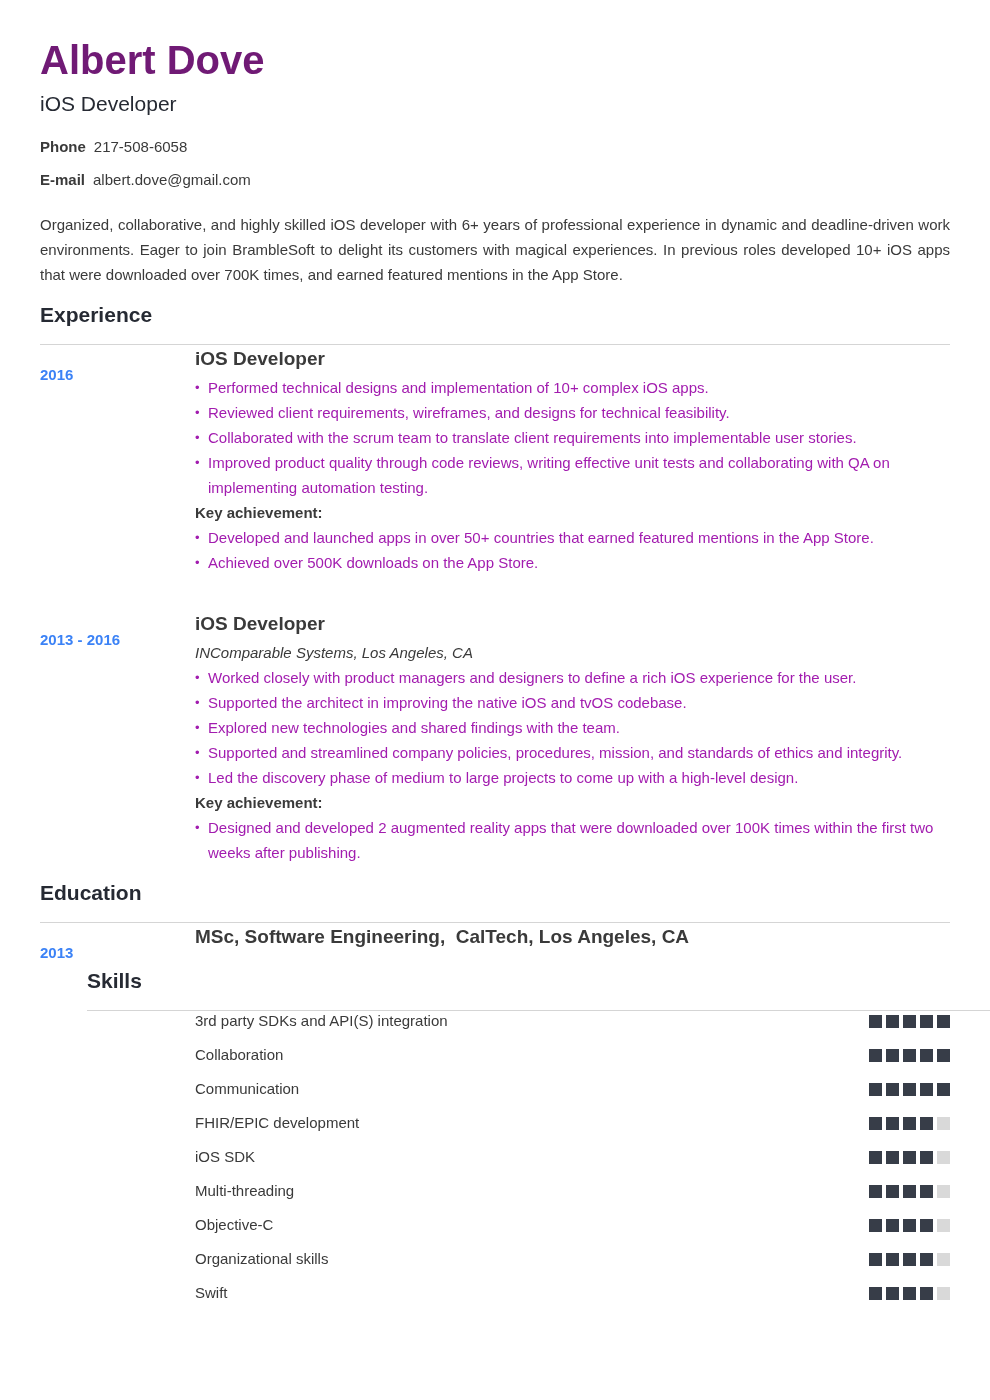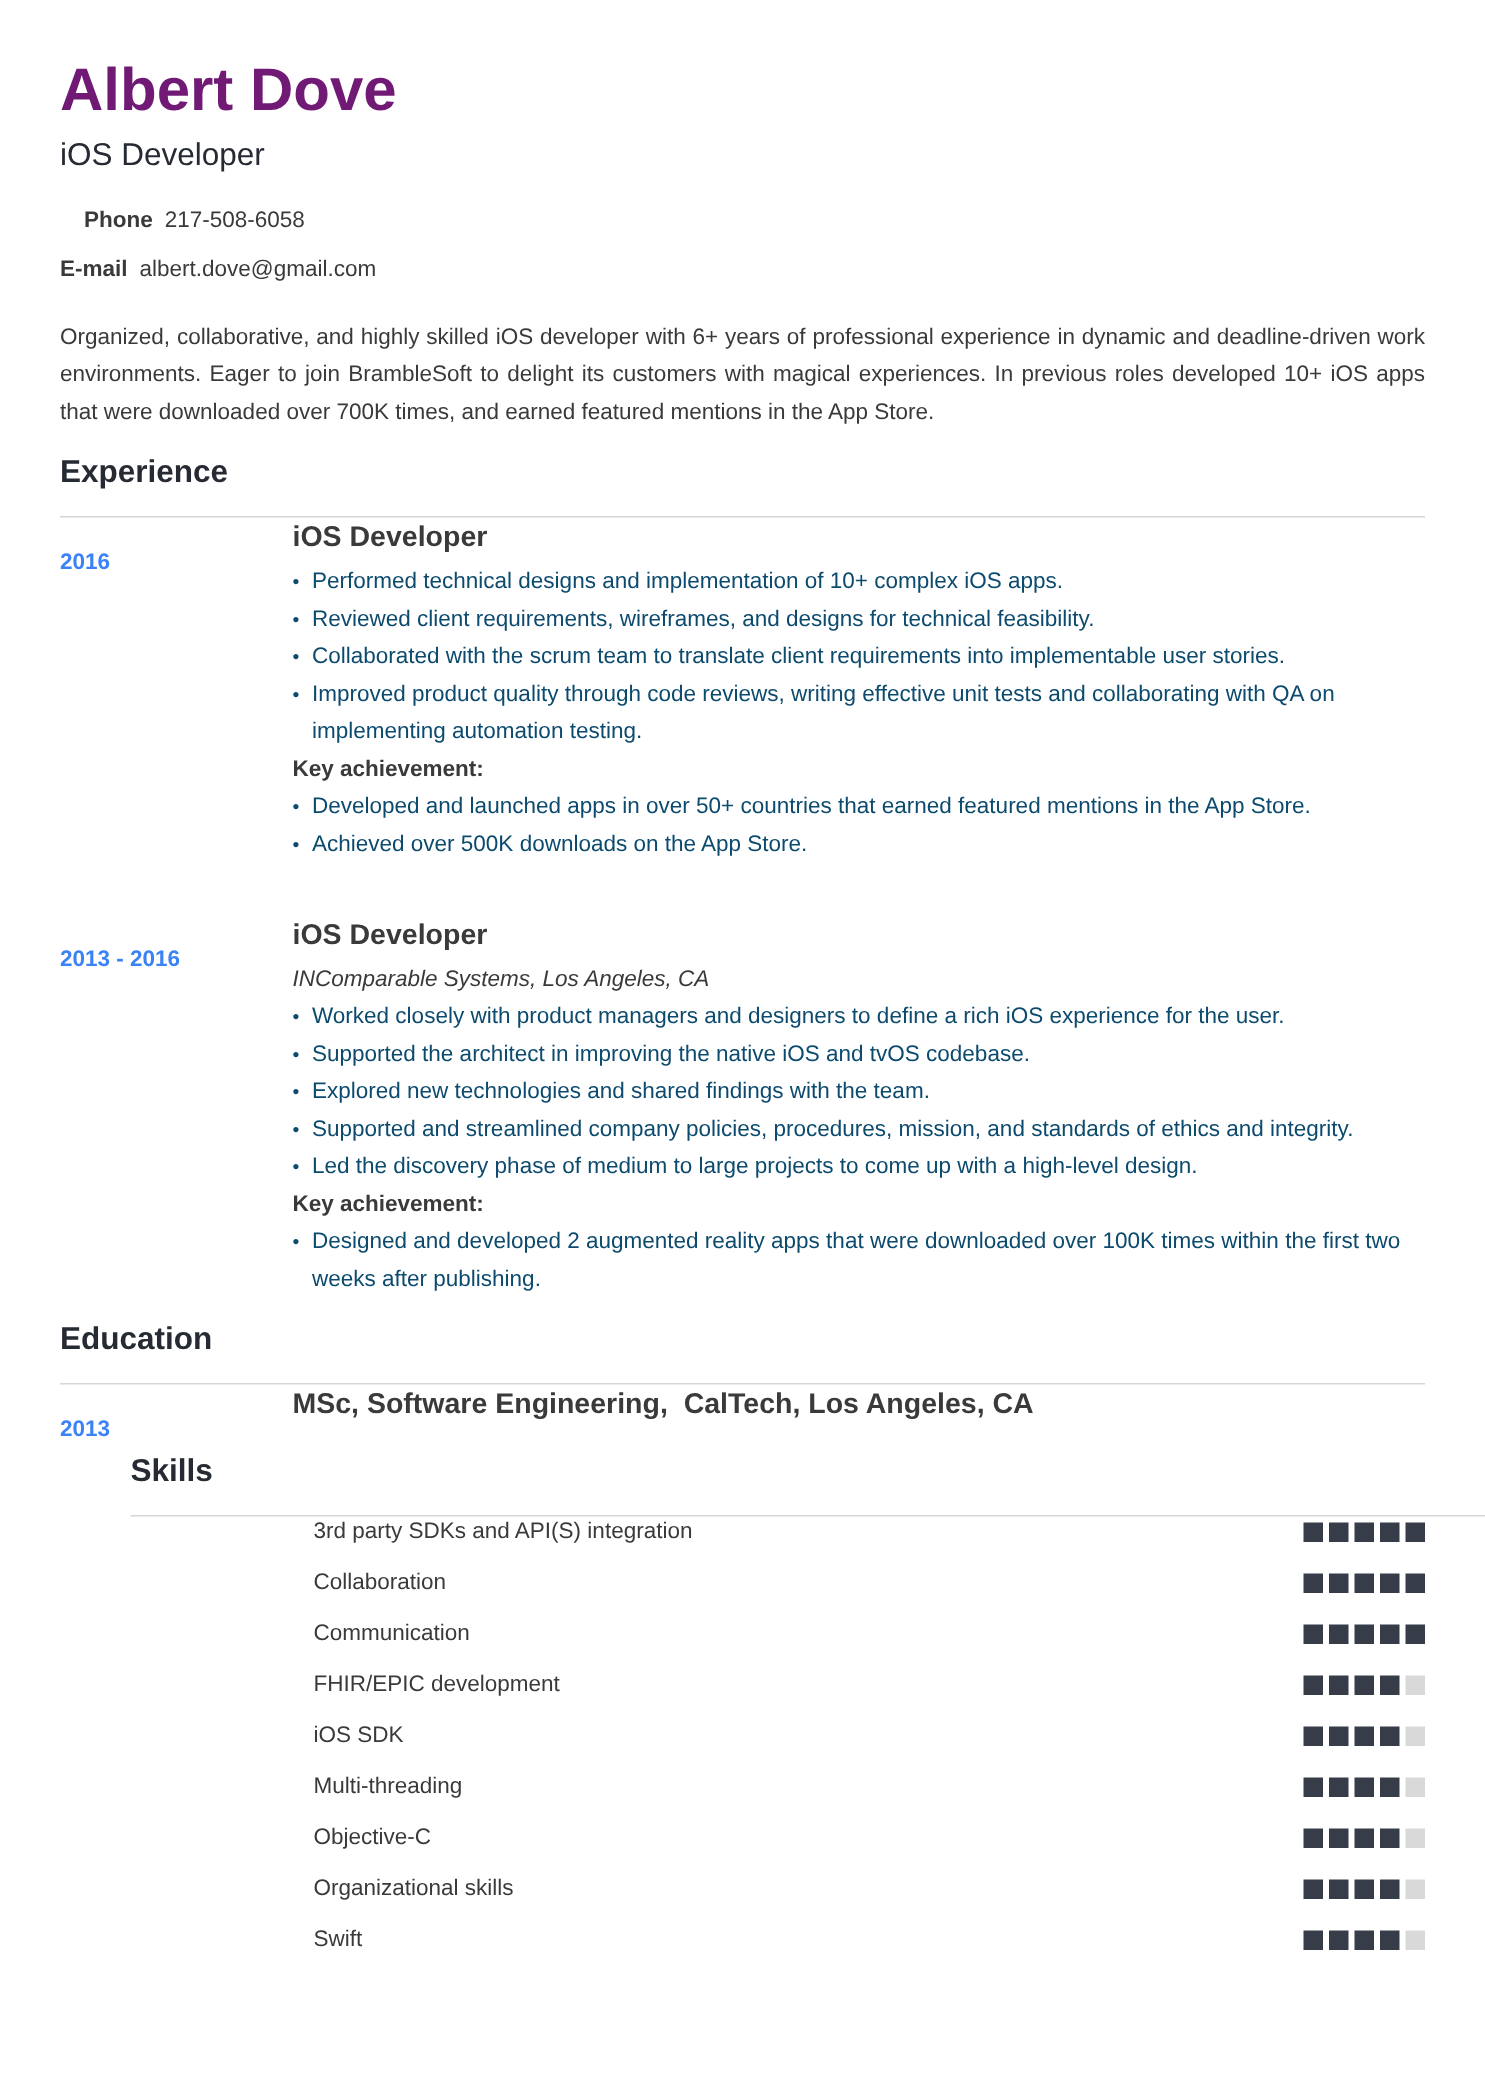--- a/index.html
+++ b/index.html
@@ -43,21 +43,21 @@
       left: 0;
       font-size: 15px;
       line-height: 20px;
       color: #3a3a3a;
     }
     .contact-row .lbl {
       font-weight: bold;
       margin-right: 8px;
       color: #3a3a3a;
     }
-    .phone-row { top: 137px; margin-left: 16px; }
+    .phone-row { top: 137px; }
     .email-row { top: 170px; }
 
     .summary {
       position: absolute;
       top: 212px;
       left: 0;
       width: 910px;
       font-size: 15px;
       line-height: 25px;
       text-align: justify;
@@ -113,21 +113,21 @@
       line-height: 25px;
     }
     ul.bullets {
       list-style: none;
     }
     ul.bullets li {
       position: relative;
       padding-left: 13px;
       font-size: 15px;
       line-height: 25px;
-      color: #0c4a6e;
+      color: #a21caf;
     }
     ul.bullets li::before {
       content: "\2022";
       position: absolute;
       left: 0;
       top: 0;
       font-size: 13px;
     }
     .key-ach {
       font-size: 15px;
@@ -151,21 +151,20 @@
 
     .skills {
       position: absolute;
       top: 1005px;
       left: 155px;
       width: 755px;
     }
     .skill-row {
       position: relative;
       height: 34px;
-      margin-left: 14px;
     }
     .skill-name {
       position: absolute;
       left: 0;
       top: 6px;
       font-size: 15px;
       line-height: 20px;
       color: #3a3a3a;
     }
     .skill-bar {

